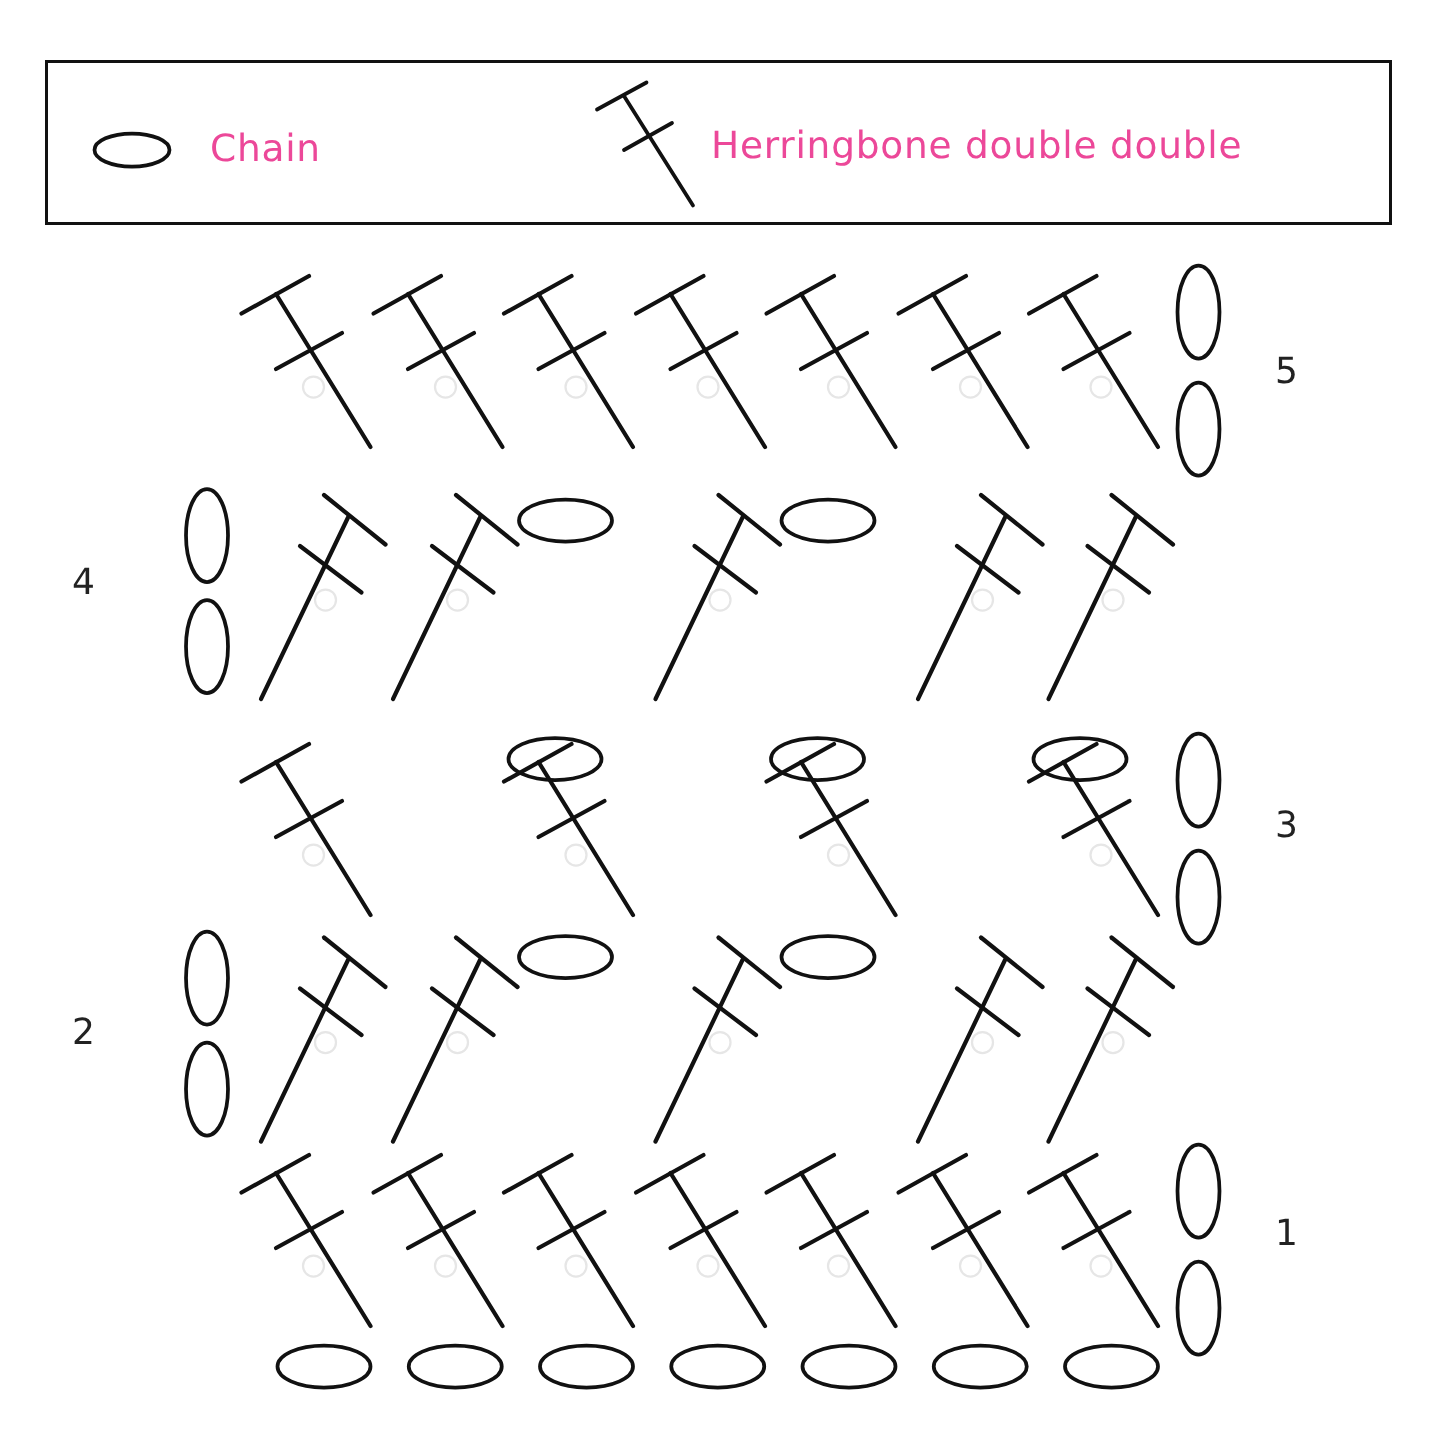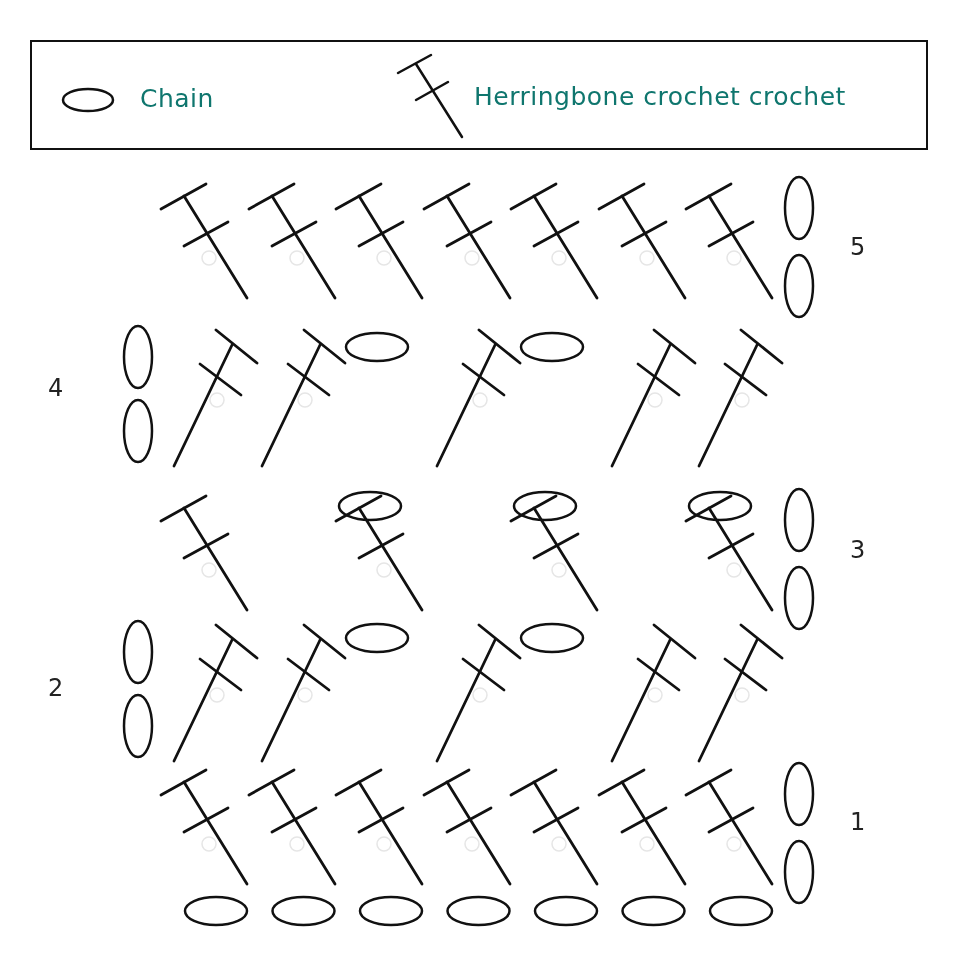--- a/index.html
+++ b/index.html
@@ -1,35 +1,35 @@
 <!DOCTYPE html>
 <html><head>
 <meta charset="utf-8">
 <style>
   html, body { margin: 0; padding: 0; background: #ffffff; }
   body { width: 960px; height: 960px; position: relative; overflow: hidden; font-family: "DejaVu Sans", sans-serif; }
   .legend { position: absolute; left: 30px; top: 40px; width: 898px; height: 110px; border: 2px solid #111; box-sizing: border-box; }
-  .legend-label { position: absolute; font-size: 25px; color: #0f766e; letter-spacing: 0.5px; }
+  .legend-label { position: absolute; font-size: 25px; color: #ec4899; letter-spacing: 0.5px; }
   svg.chart { position: absolute; left: 0; top: 0; }
   .row-num { position: absolute; font-size: 24px; color: #222; }
 </style>
 </head>
 <body>
 
 <div class="legend">
   <svg width="898" height="110" style="position:absolute;left:-2px;top:-2px">
     <ellipse cx="58" cy="60" rx="25" ry="11" fill="none" stroke="#111" stroke-width="2.5"></ellipse>
     <g stroke="#111" stroke-width="2.5" stroke-linecap="round">
       <line x1="368" y1="33" x2="401" y2="15"></line>
       <line x1="386" y1="24" x2="432" y2="97"></line>
       <line x1="386" y1="60" x2="418" y2="42"></line>
     </g>
   </svg>
   <span class="legend-label" style="left:108px;top:42px;">Chain</span>
-  <span class="legend-label" style="left:442px;top:40px;">Herringbone crochet crochet</span>
+  <span class="legend-label" style="left:442px;top:40px;">Herringbone double double</span>
 </div>
 
 <svg class="chart" width="960" height="960" id="chart">
     <g stroke="#111111" stroke-width="2.8" stroke-linecap="round">
       <line x1="161" y1="795" x2="206" y2="770"></line>
       <line x1="184" y1="782" x2="247" y2="884"></line>
       <line x1="184" y1="832" x2="228" y2="808"></line>
     </g>
     <circle cx="209" cy="844" r="7" fill="none" stroke="#e6e6e6" stroke-width="1.5"></circle>
     <g stroke="#111111" stroke-width="2.8" stroke-linecap="round">

